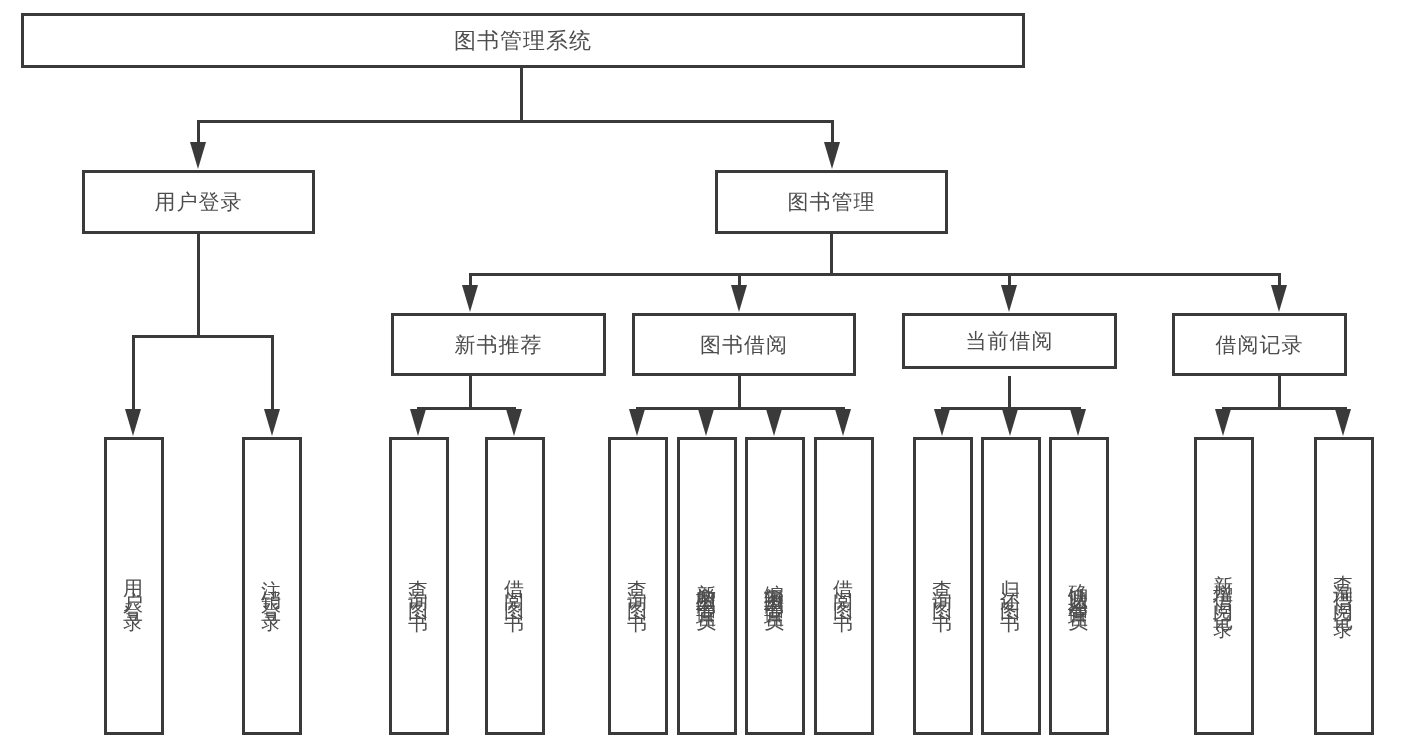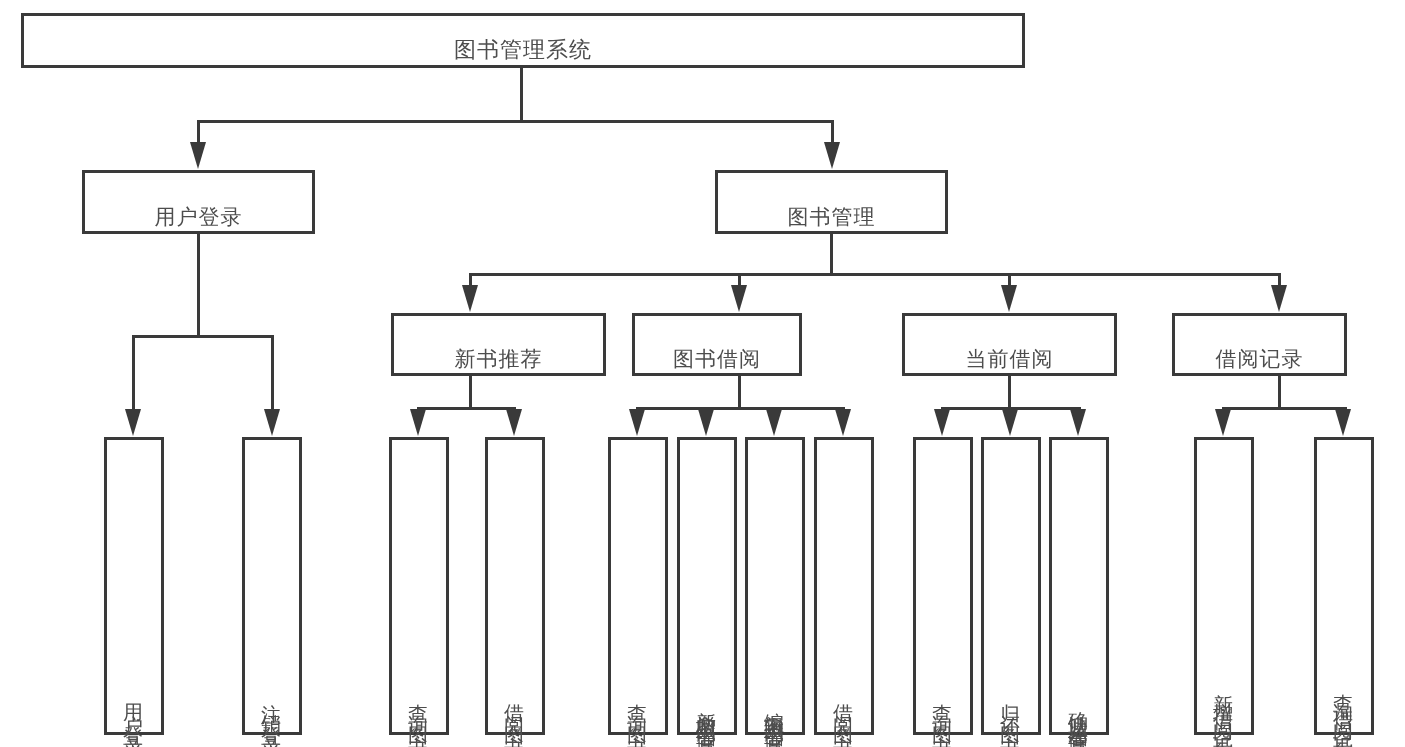--- a/index.html
+++ b/index.html
@@ -18,21 +18,21 @@
     width: 1405px;
     height: 747px;
     background: var(--background);
     overflow: hidden;
   }
   .box {
     position: absolute;
     background: var(--background);
     border: 3px solid var(--line);
     display: flex;
-    align-items: flex-end;
+    align-items: center;
     justify-content: center;
     color: var(--text);
   }
   .box-h { font-size: 21px; letter-spacing: 1px; }
   .box-root { font-size: 22px; }
   .leaf { font-size: 20px; }
   .leaf span {
     writing-mode: vertical-lr;
     text-orientation: mixed;
     white-space: nowrap;
@@ -95,24 +95,24 @@
   <div class="vl" style="left:738px; top:273px; height:14px;"></div>
   <div class="arrow" style="left:731px; top:285px;"></div>
   <div class="vl" style="left:1008px; top:273px; height:14px;"></div>
   <div class="arrow" style="left:1001px; top:285px;"></div>
   <div class="vl" style="left:1278px; top:273px; height:14px;"></div>
   <div class="arrow" style="left:1271px; top:285px;"></div>
 
   <div class="box box-h" style="left:363px; top:313px; width:215px; height:63px;margin-left:28px;">
     <span>新书推荐</span>
   </div>
-  <div class="box box-h" style="left:632px; top:313px; width:170px; height:63px;">
+  <div class="box box-h" style="left:632px; top:313px; width:224px; height:63px;">
     <span>图书借阅</span>
   </div>
-  <div class="box box-h" style="left:902px; top:313px; width:215px; height:63px;">
+  <div class="box box-h" style="left:902px; top:313px; width:215px; height:56px;">
     <span>当前借阅</span>
   </div>
   <div class="box box-h" style="left:1172px; top:313px; width:175px; height:63px;">
     <span>借阅记录</span>
   </div>
 
   <div class="vl" style="left:469px; top:376px; height:31px;"></div>
   <div class="hl" style="left:417px; top:407px; width:99px;"></div>
   <div class="vl" style="left:417px; top:407px; height:6px;"></div>
   <div class="arrow" style="left:410px; top:409px;"></div>

